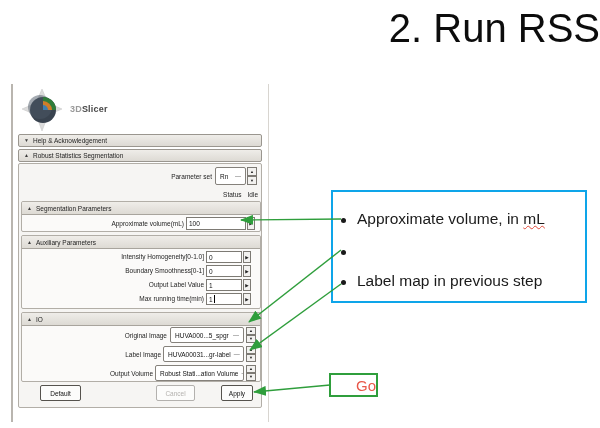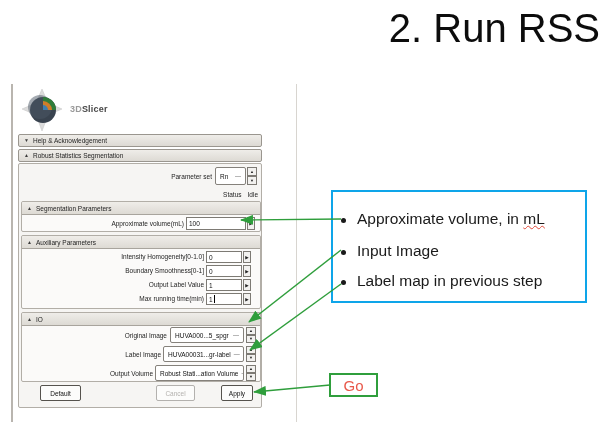--- a/index.html
+++ b/index.html
@@ -7,21 +7,21 @@
     width:600px; height:428px; position:relative; overflow:hidden;
     background:#ffffff; font-family:"Liberation Sans", sans-serif;
   }
   .title {
     position:absolute; top:6px; left:0; width:100%; text-align:right;
     font-size:40px; color:#0c0c0c; font-weight:400;
   }
   
   .panel {
     position:absolute; left:11px; top:84px; width:255px; height:338px;
-    background:#ffffff; border-left:2px solid #b9b5af; border-right:1px solid #d8d5d0;padding-left:28px;
+    background:#ffffff; border-left:2px solid #b9b5af; border-right:1px solid #d8d5d0;
   }
   .brand { position:absolute; left:57px; top:20px; font-size:9px; font-weight:bold; letter-spacing:.2px; }
   .brand .b3d { color:#9a9a9a; } .brand .bsl { color:#474747; }
   .hdrbar {
     position:absolute; height:13px; box-sizing:border-box;
     background:linear-gradient(#efede9,#dddad4); border:1px solid #9a968f; border-radius:2px;
     display:flex; align-items:center; gap:4px; padding-left:5px;
     font-size:6.5px; color:#1d1d1d; white-space:nowrap;
   }
   .tri { font-size:5px; color:#3c3c3c; line-height:1; }
@@ -69,21 +69,21 @@
     position:absolute; left:331px; top:190px; width:256px; height:113px; box-sizing:border-box;
     border:2px solid #0ea5e9; background:#fff;
   }
   .bullet-row { position:absolute; left:8px; display:flex; align-items:flex-start; gap:11px; }
   .dot { width:5px; height:5px; border-radius:50%; background:#1a1a1a; margin-top:8px; flex:none; }
   .bullet-text { font-size:15.5px; color:#1a1a1a; white-space:nowrap; }
   .squiggle { text-decoration:underline; text-decoration-style:wavy; text-decoration-color:#e04a3a; text-decoration-thickness:1px; }
   .go-box {
     position:absolute; left:329px; top:373px; width:49px; height:24px; box-sizing:border-box;
     border:2px solid #2f9e3c; background:#fff; color:#e85749;
-    display:flex; align-items:center; justify-content:center; font-size:15px;
+    display:flex; align-items:center; justify-content:flex-end; font-size:15px;
   }
   .overlay { position:absolute; left:0; top:0; pointer-events:none; }
 </style>
 </head>
 <body>
 
 <div class="title">2. Run RSS</div>
 
 <div class="panel">
 
@@ -242,21 +242,20 @@
   </div>
 </div>
 
 <div class="ann-box">
   <div class="bullet-row" style="top:18px;">
     <span class="dot"></span>
     <span class="bullet-text"><span>Approximate volume, in </span><span class="squiggle">mL</span></span>
   </div>
   <div class="bullet-row" style="top:50px;">
     <span class="dot"></span>
-    <span class="bullet-text"><span>Input Image</span><span class="squiggle"></span></span>
   </div>
   <div class="bullet-row" style="top:80px;">
     <span class="dot"></span>
     <span class="bullet-text"><span>Label map in previous step</span><span class="squiggle"></span></span>
   </div>
 </div>
 
 <div class="go-box">
   <span>Go</span>
 </div>

